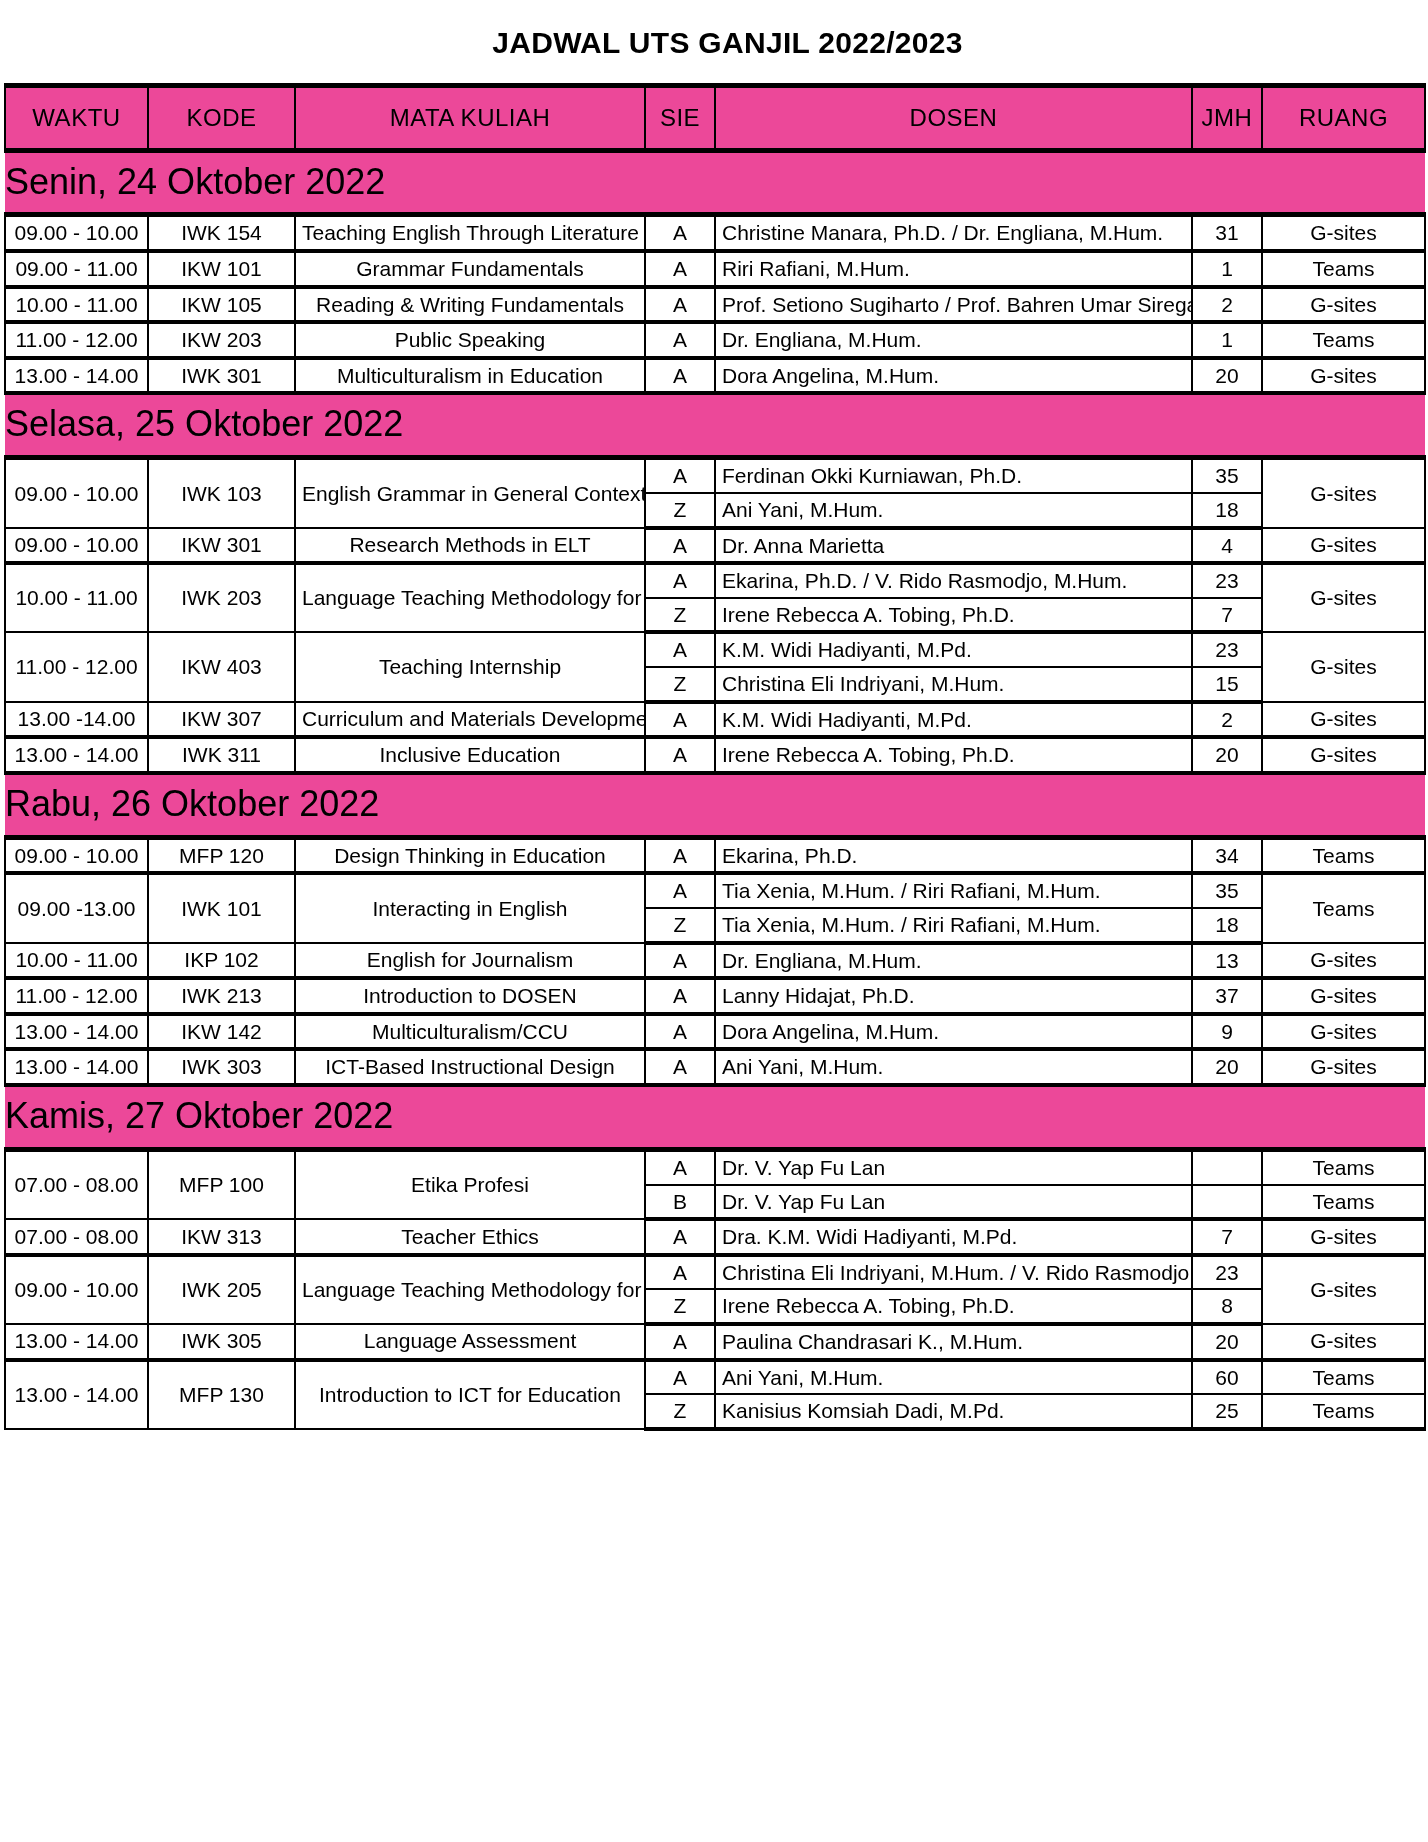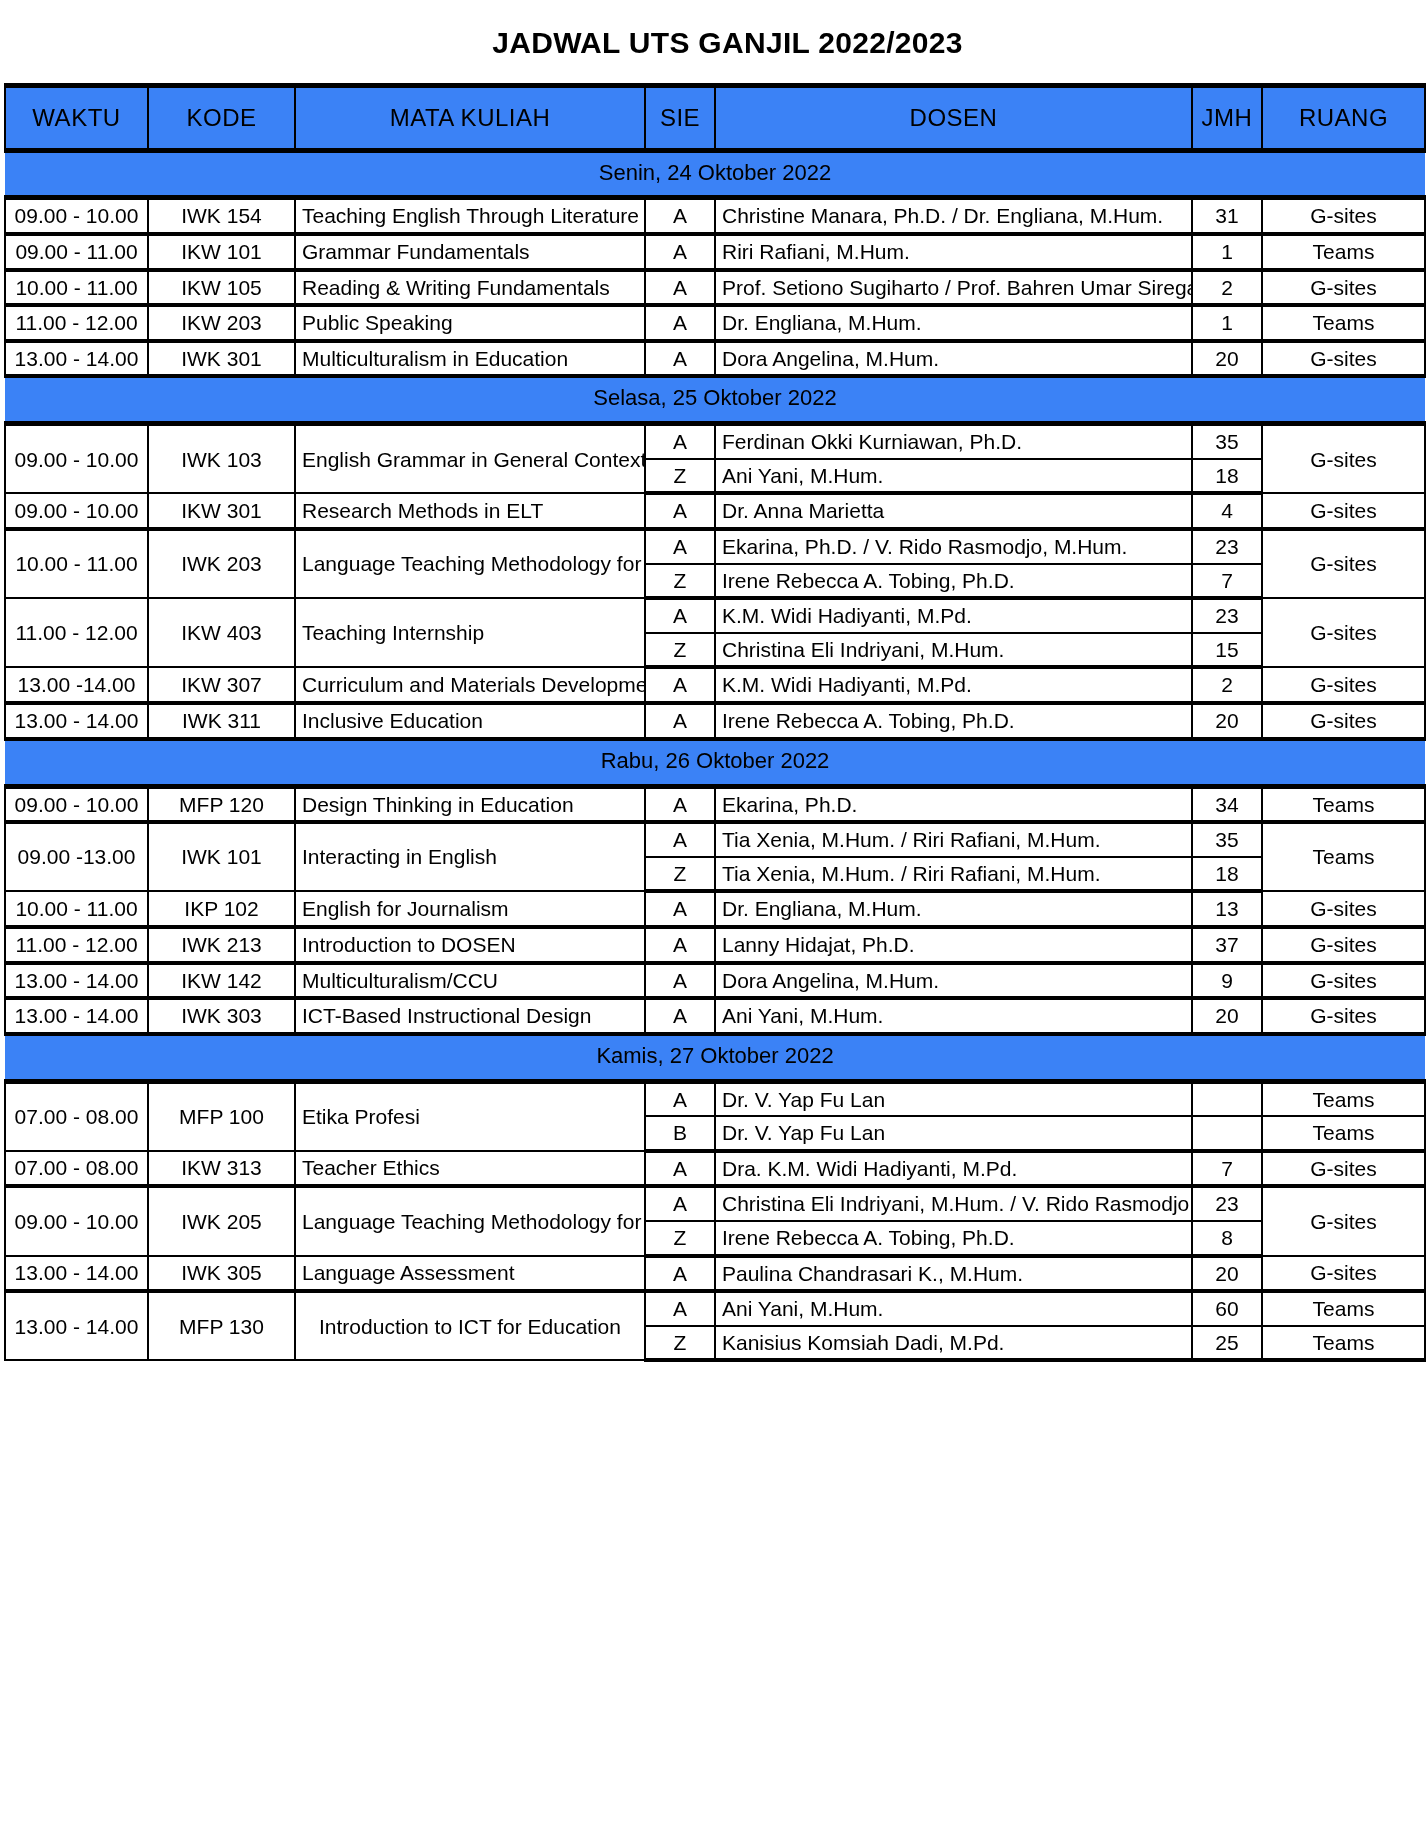--- a/index.html
+++ b/index.html
@@ -65,51 +65,50 @@
   col.c-waktu { width: 143px; }
   col.c-kode  { width: 147px; }
   col.c-mk    { width: 350px; }
   col.c-sie   { width: 70px; }
   col.c-dosen { width: 477px; }
   col.c-jmh   { width: 70px; }
   col.c-ruang { width: 163px; }
 
   
   thead tr.head-row td {
-    background: #3b82f6;
+    background: #ec4899;
     text-align: center;
     font-weight: normal;
     font-size: 24px;
     height: 54px;
     border-top: 5px solid #000000;
     border-bottom: 5px solid #000000;
     letter-spacing: 0.5px;
   }
 
   
   tr.day-row td {
     border-left: none;
     border-right: none;
     border-top: none;
     border-bottom: none;
-    text-align: center;
-    font-size: 22px;
+    font-size: 36px;
     font-weight: normal;
     padding: 7px 0 9px 0;
-    background: #3b82f6;
+    background: #ec4899;
   }
 
   
   tr.block-top td { border-top: 5px solid #000000; }
   tr.block-bottom td { border-bottom: 5px solid #000000; }
 
   
   .ta-c { text-align: center; }
   .ta-l { text-align: left; }
-  .wrap { white-space: normal; }
+  .wrap { white-space: normal; text-align: center; }
   .nowrap-clip { white-space: nowrap; overflow: hidden; }
   tr.course-end > td { border-bottom: 4px solid #000000; }
 </style>
 </head>
 <body>
 
 <div class="page">
 
   <div class="doc-title">JADWAL UTS GANJIL 2022/2023</div>
 

